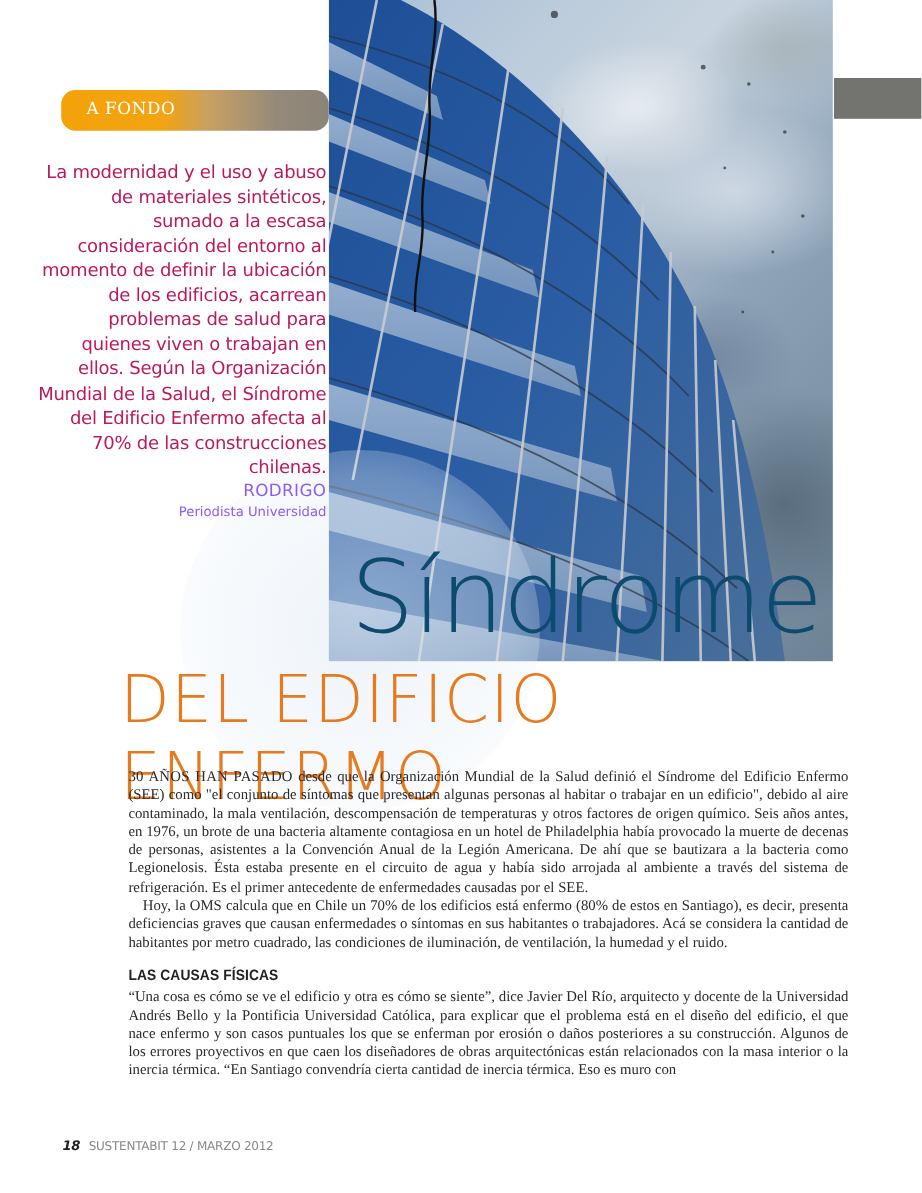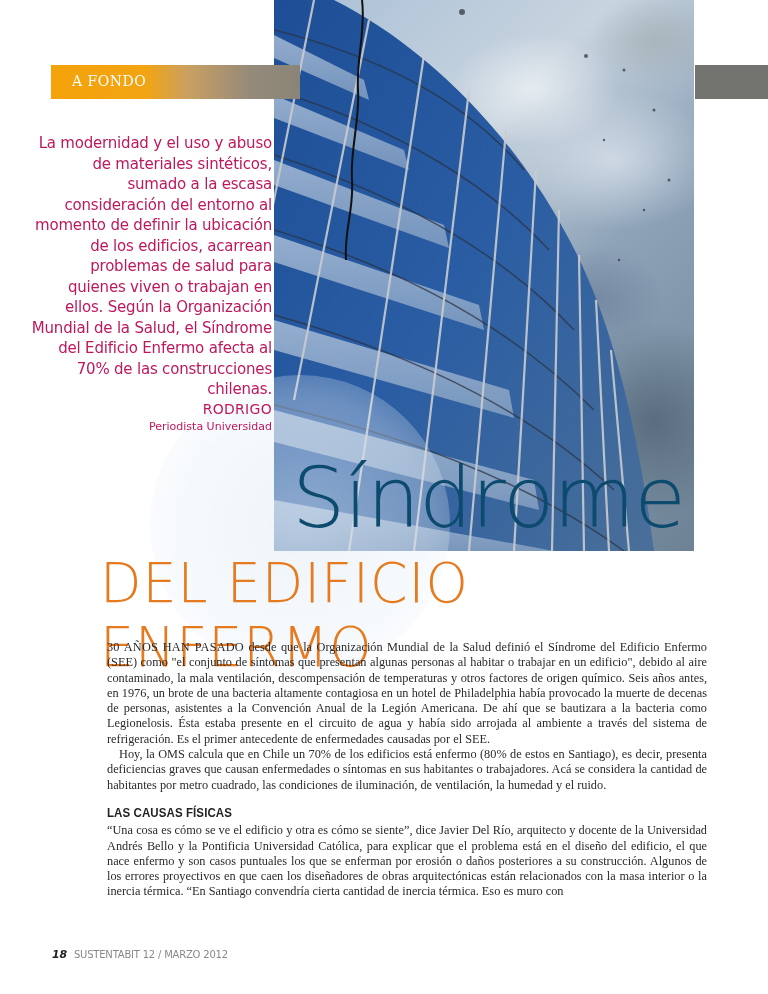--- a/index.html
+++ b/index.html
@@ -1,20 +1,21 @@
 <!DOCTYPE html>
 <html><head>
 <meta charset="utf-8">
 <style>
   html, body { margin:0; padding:0; background:#ffffff; }
   body { width:768px; height:994px; position:relative; overflow:hidden; font-family:"Liberation Sans", sans-serif; }
 
   .section-bar {
-    position:absolute; left:51px; top:65px; width:249px; height:34px;
+    position:absolute; left:51px; top:75px; width:223px; height:34px;
     background: linear-gradient(90deg, #f4a20a 0%, #f2a412 38%, #c9a062 55%, #958a7a 80%, #8a8478 100%);
+    border-radius: 12px;
   }
   .section-bar span {
     position:absolute; left:21px; top:8px;
     color:#ffffff; font-family:"DejaVu Serif", serif; font-size:14px; letter-spacing:0.5px;
   }
   .right-bar {
     position:absolute; left:695px; top:65px; width:73px; height:34px; background:#737370;
   }
 
   .photo {
@@ -38,21 +39,21 @@
     pointer-events:none;
   }
 
   .lede {
     position:absolute; left:30px; top:133px; width:242px;
     text-align:right; color:#be185d; font-size:15px; line-height:20.5px;
     font-family:"DejaVu Sans", sans-serif; font-weight:normal; letter-spacing:-0.2px;
   }
   .byline {
     position:absolute; left:90px; top:401px; width:182px; text-align:right;
-    color:#be185d; font-family:"DejaVu Sans", sans-serif;
+    color:#8b5cf6; font-family:"DejaVu Sans", sans-serif;
   }
   .byline .name { font-size:14px; line-height:17px; letter-spacing:0.3px; }
   .byline .role { font-size:11px; line-height:15px; margin-top:1px; }
 
   .title-main {
     position:absolute; left:292px; top:448px; color:#0c4a6e;
     font-family:"DejaVu Sans", sans-serif; font-weight:200; font-size:84px; line-height:100px;
     letter-spacing:-1px; -webkit-text-stroke:0px;
     font-stretch:condensed;
   }

